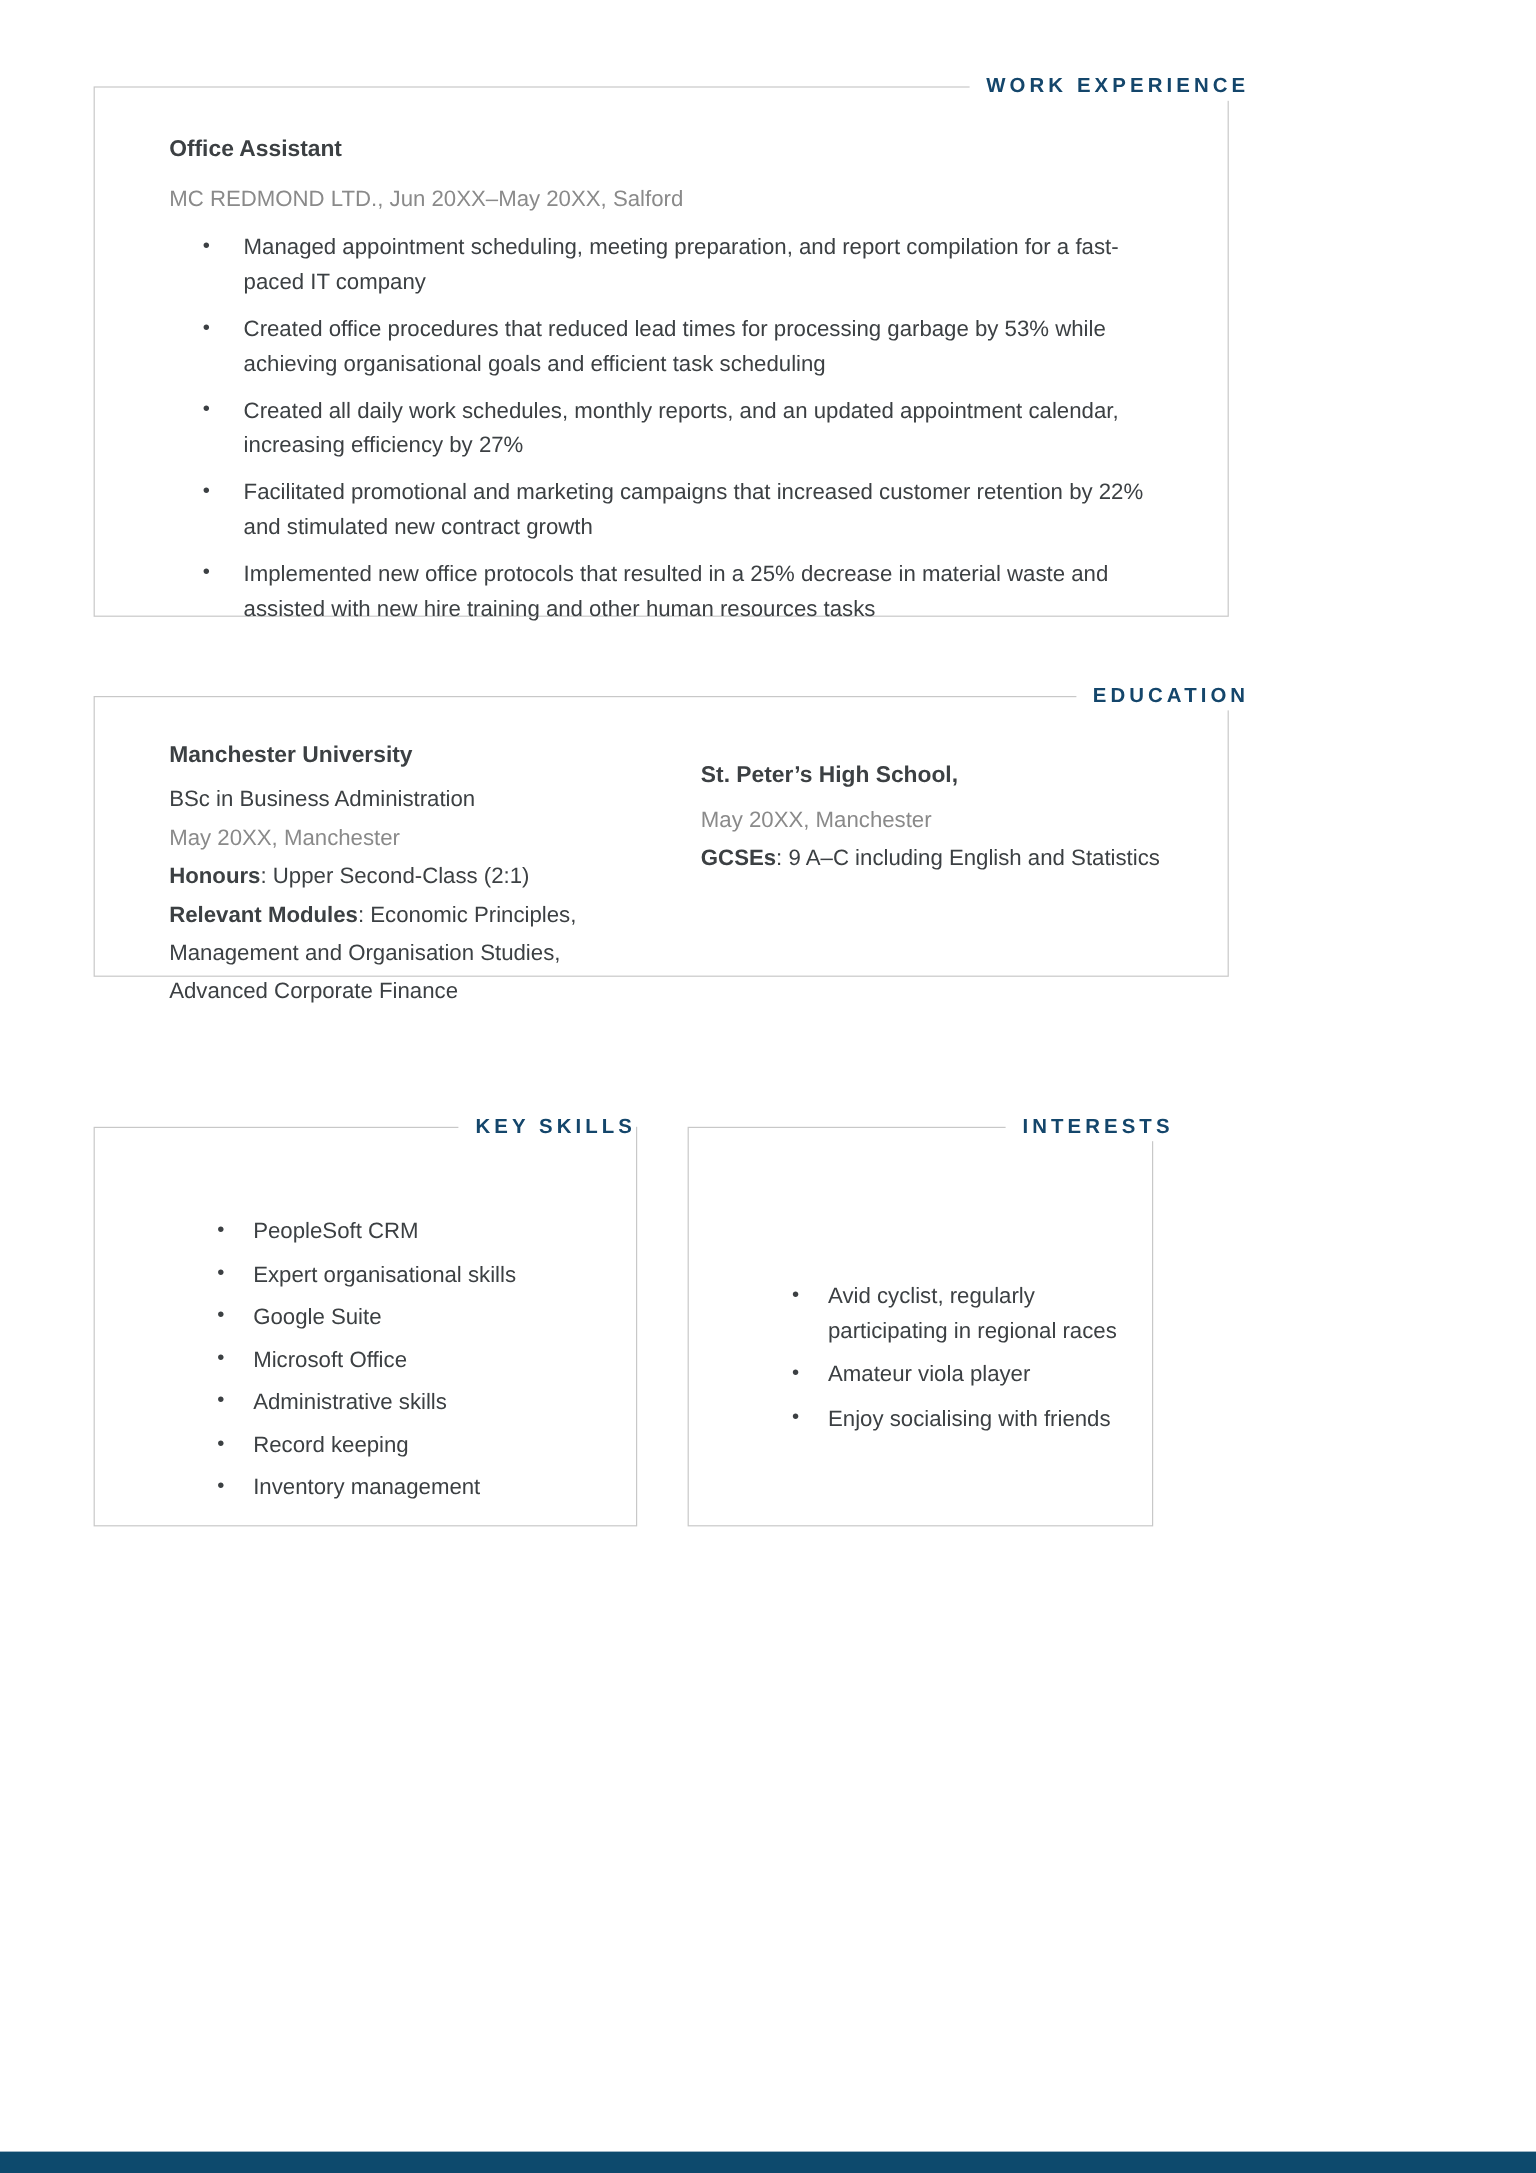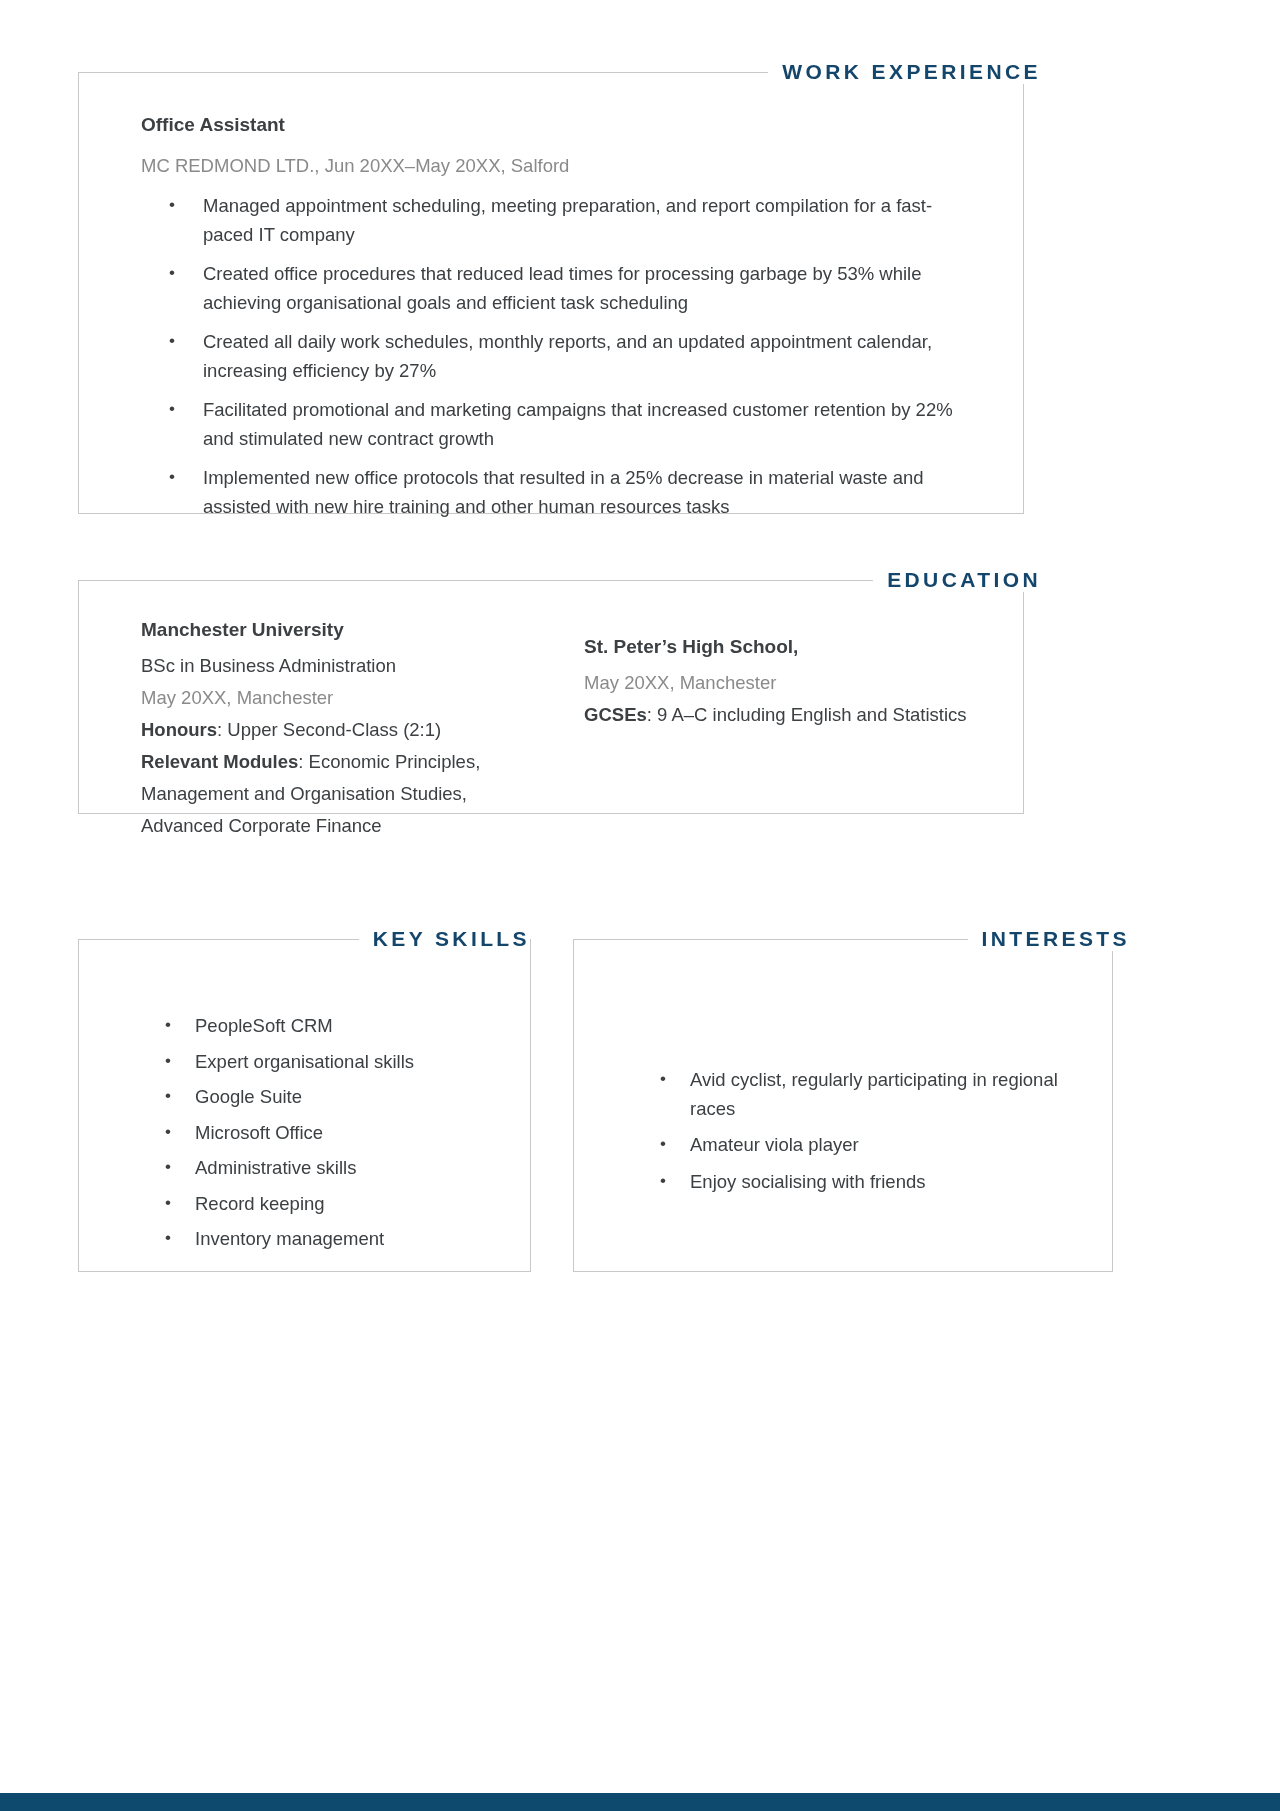--- a/index.html
+++ b/index.html
@@ -28,21 +28,21 @@
 
   
   .section-heading {
     position: absolute;
     top: -13px;
     right: 0;
     transform: translateX(0);
     background: #ffffff;
     padding: 0 0 0 14px;
     color: #14466b;
-    font-size: 21px;
+    font-size: 17px;
     font-weight: bold;
     letter-spacing: 3.4px;
     line-height: 24px;
     white-space: nowrap;
   }
   .section-heading.outside {
     right: -18px;
   }
 
   
@@ -114,30 +114,31 @@
   }
   .edu-line.muted { color: #8a8a8a; }
   .edu-line b { font-weight: bold; color: #3c4043; }
 
   
   #key-skills {
     left: 78px;
     top: 939px;
     width: 453px;
     height: 333px;
+    padding-left: 16px;
   }
   .ks-inner { padding: 72px 20px 0 58px; }
   #key-skills ul.bullets li { padding-left: 58px; margin-bottom: 7px; }
   #key-skills ul.bullets li::before { left: 28px; }
 
   
   #interests {
     left: 573px;
     top: 939px;
-    width: 540px;
+    width: 388px;
     height: 333px;
   }
   .int-inner { padding: 126px 24px 0 58px; }
   #interests ul.bullets li { padding-left: 58px; margin-bottom: 8px; }
   #interests ul.bullets li::before { left: 28px; }
 
   
   #footer-bar {
     position: absolute;
     left: 0;

